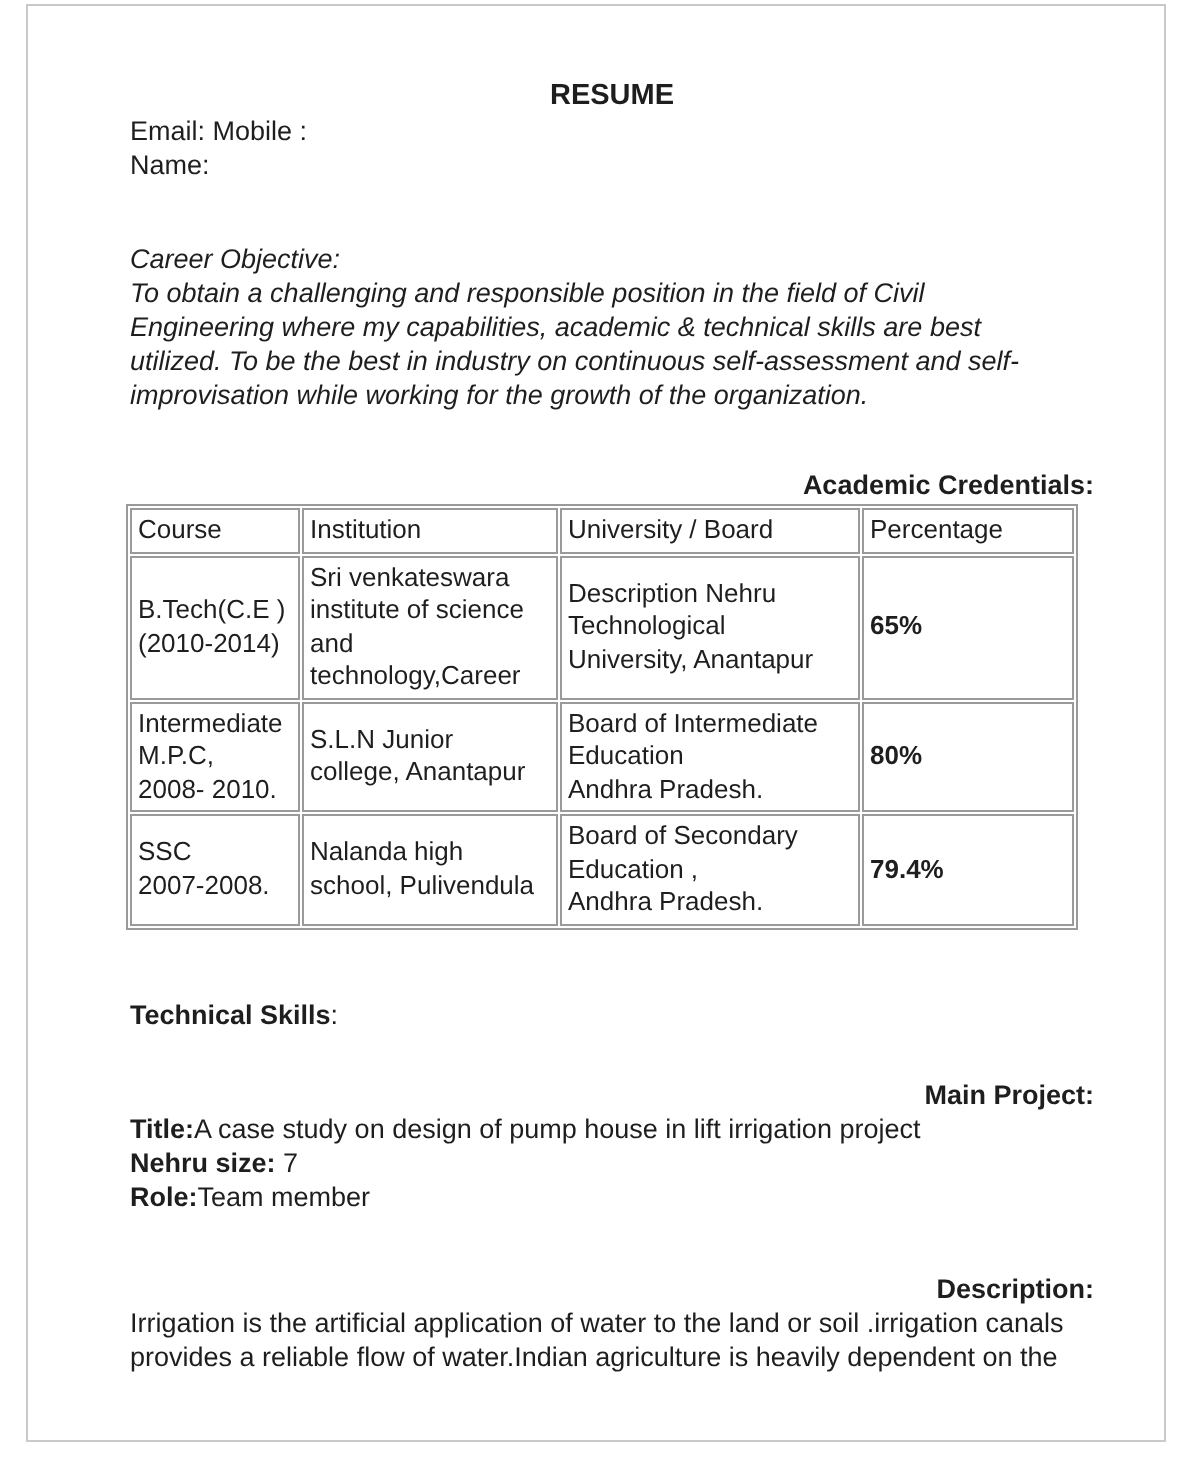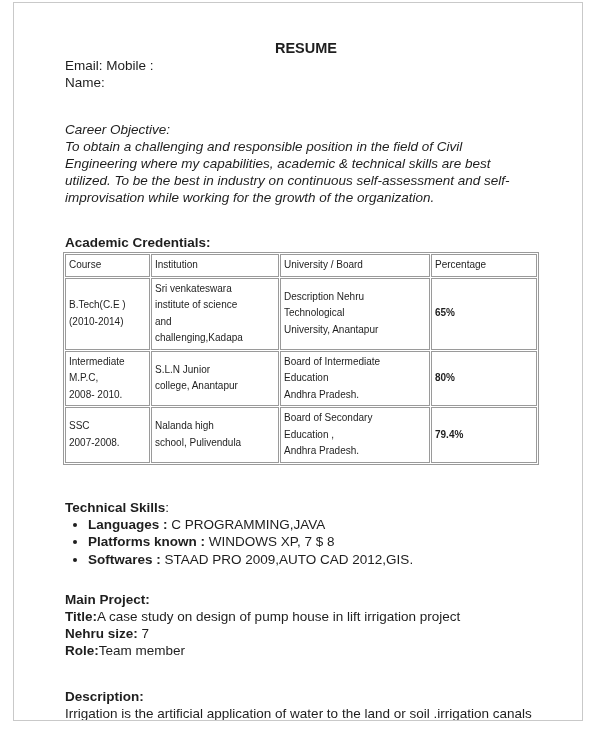--- a/index.html
+++ b/index.html
@@ -33,21 +33,21 @@
     line-height: 17px;
   }
   .doc-title {
     font-weight: bold;
     font-size: 14.5px;
     line-height: 18px;
     text-align: center;
   }
   .line { white-space: pre-wrap; }
   .para { white-space: pre-line; }
-  .heading-bold { font-weight: bold; }
+  .heading-bold { font-weight: bold; text-align: right; }
   .section-objective   { margin-top: 30px; font-style: italic; }
   .section-academic    { margin-top: 28px; }
   .section-skills      { margin-top: 34px; }
   .section-project     { margin-top: 23px; }
   .section-description { margin-top: 29px; }
 
   table.credentials {
     border-collapse: separate;
     border-spacing: 1px;
     border: 1px solid #9a9a9a;
@@ -55,21 +55,21 @@
     margin-top: 1px;
     table-layout: fixed;
   }
   table.credentials th,
   table.credentials td {
     border: 1px solid #9a9a9a;
     padding: 2px 3px;
     vertical-align: middle;
     text-align: left;
     font-weight: normal;
-    font-size: 10px;
+    font-size: 13px;
     line-height: 16.5px;
     white-space: pre-line;
     overflow: hidden;
   }
   table.credentials td.pct { font-weight: bold; }
 
   ul.skills-list {
     margin: 0;
     padding-left: 23px;
     list-style: disc;
@@ -113,21 +113,21 @@
           <th>Institution</th>
           <th>University / Board</th>
           <th>Percentage</th>
         </tr>
         <tr>
           <td>B.Tech(C.E )
 (2010-2014)</td>
           <td>Sri venkateswara
 institute of science
 and
-challenging,Kadapa</td>
+technology,Career</td>
           <td>Description Nehru
 Technological
 University, Anantapur</td>
           <td class="pct">65%</td>
         </tr>
         <tr>
           <td>Intermediate
 M.P.C,
 2008- 2010.</td>
           <td>S.L.N Junior
@@ -146,25 +146,20 @@
 Education ,
 Andhra Pradesh.</td>
           <td class="pct">79.4%</td>
         </tr>
       </tbody>
         </table>
     </div>
 
     <div class="section-skills">
       <div class="line"><b class="lbl">Technical Skills</b><span>:</span></div>
-      <ul class="skills-list">
-        <li><b class="lbl">Languages :</b><span class="val"> C PROGRAMMING,JAVA</span></li>
-        <li><b class="lbl">Platforms known :</b><span class="val"> WINDOWS XP, 7 $ 8</span></li>
-        <li><b class="lbl">Softwares :</b><span class="val"> STAAD PRO 2009,AUTO CAD 2012,GIS.</span></li>
-      </ul>
     </div>
 
     <div class="section-project">
       <div class="heading-bold">Main Project:</div>
       <div class="line"><b class="lbl">Title:</b><span class="val">A case study on design of pump house in lift irrigation project</span></div>
       <div class="line"><b class="lbl">Nehru size:</b><span class="val"> 7</span></div>
       <div class="line"><b class="lbl">Role:</b><span class="val">Team member</span></div>
     </div>
 
     <div class="section-description">

